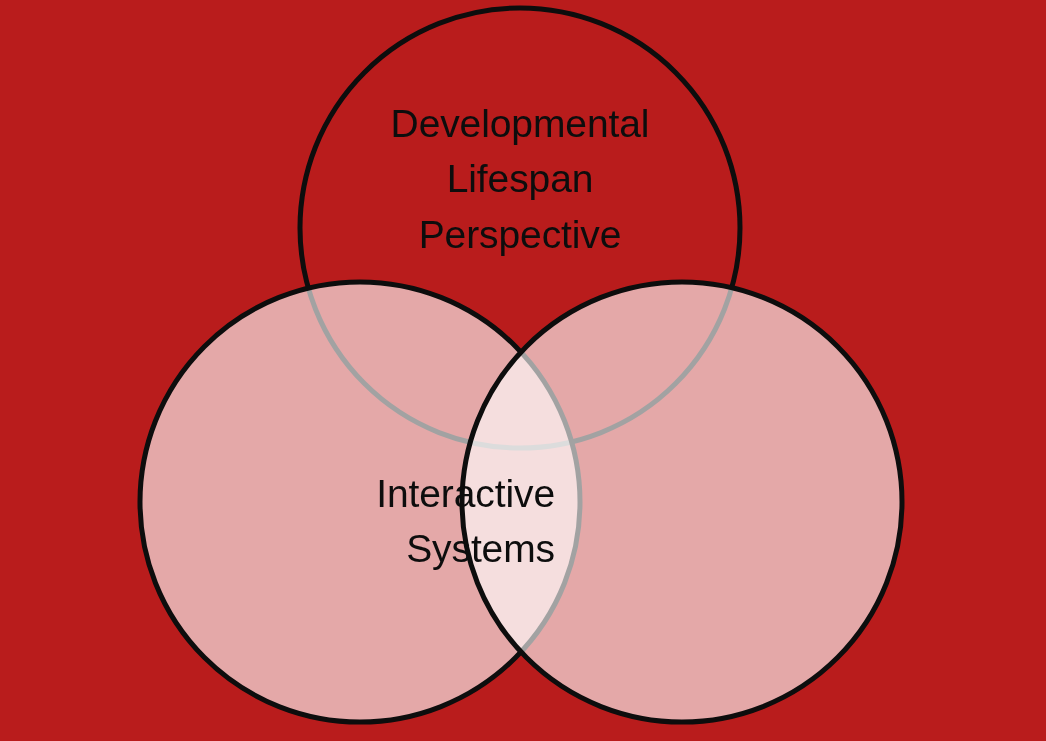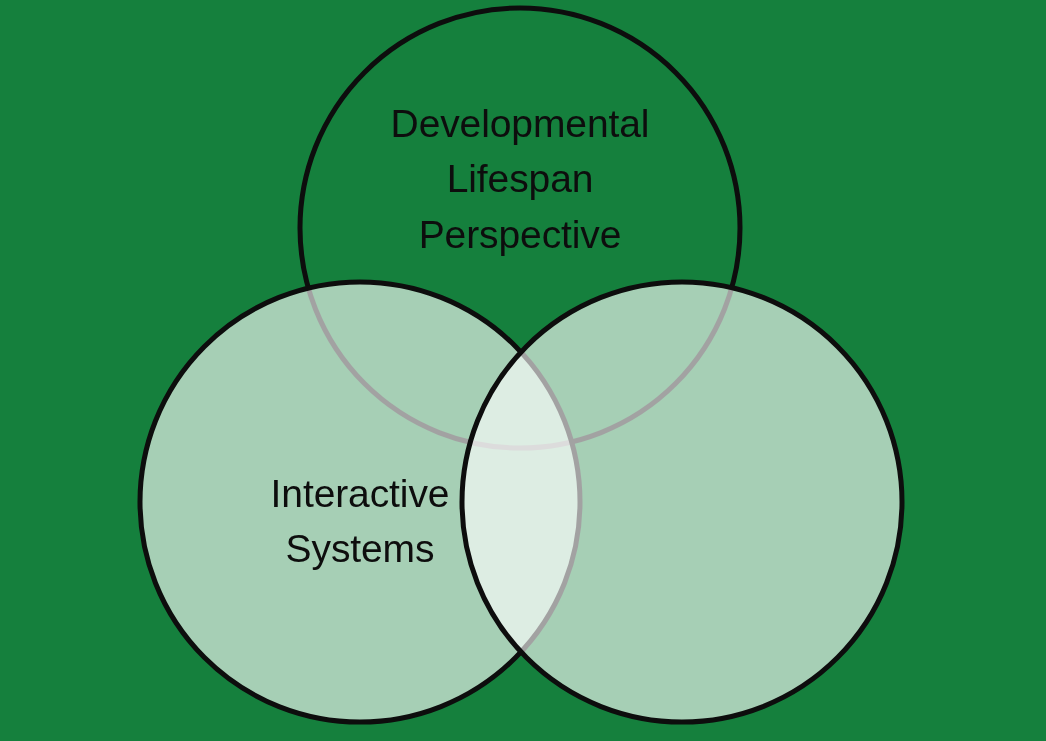--- a/index.html
+++ b/index.html
@@ -10,21 +10,21 @@
   body {
     width: 1046px;
     height: 741px;
     overflow: hidden;
     font-family: "Liberation Sans", sans-serif;
   }
   #venn-stage {
     position: relative;
     width: 1046px;
     height: 741px;
-    background: #15803d;
+    background: #b91c1c;
   }
   #venn-svg {
     position: absolute;
     top: 0;
     left: 0;
     width: 1046px;
     height: 741px;
     display: block;
   }
   .venn-label {
@@ -41,20 +41,21 @@
   }
   #label-top {
     left: 320px;
     top: 96px;
     width: 400px;
   }
   #label-left {
     left: 165px;
     top: 466px;
     width: 390px;
+    text-align: right;
   }
   #label-right {
     left: 502px;
     top: 437px;
     width: 360px;
   }
 </style>
 </head>
 <body>
 

